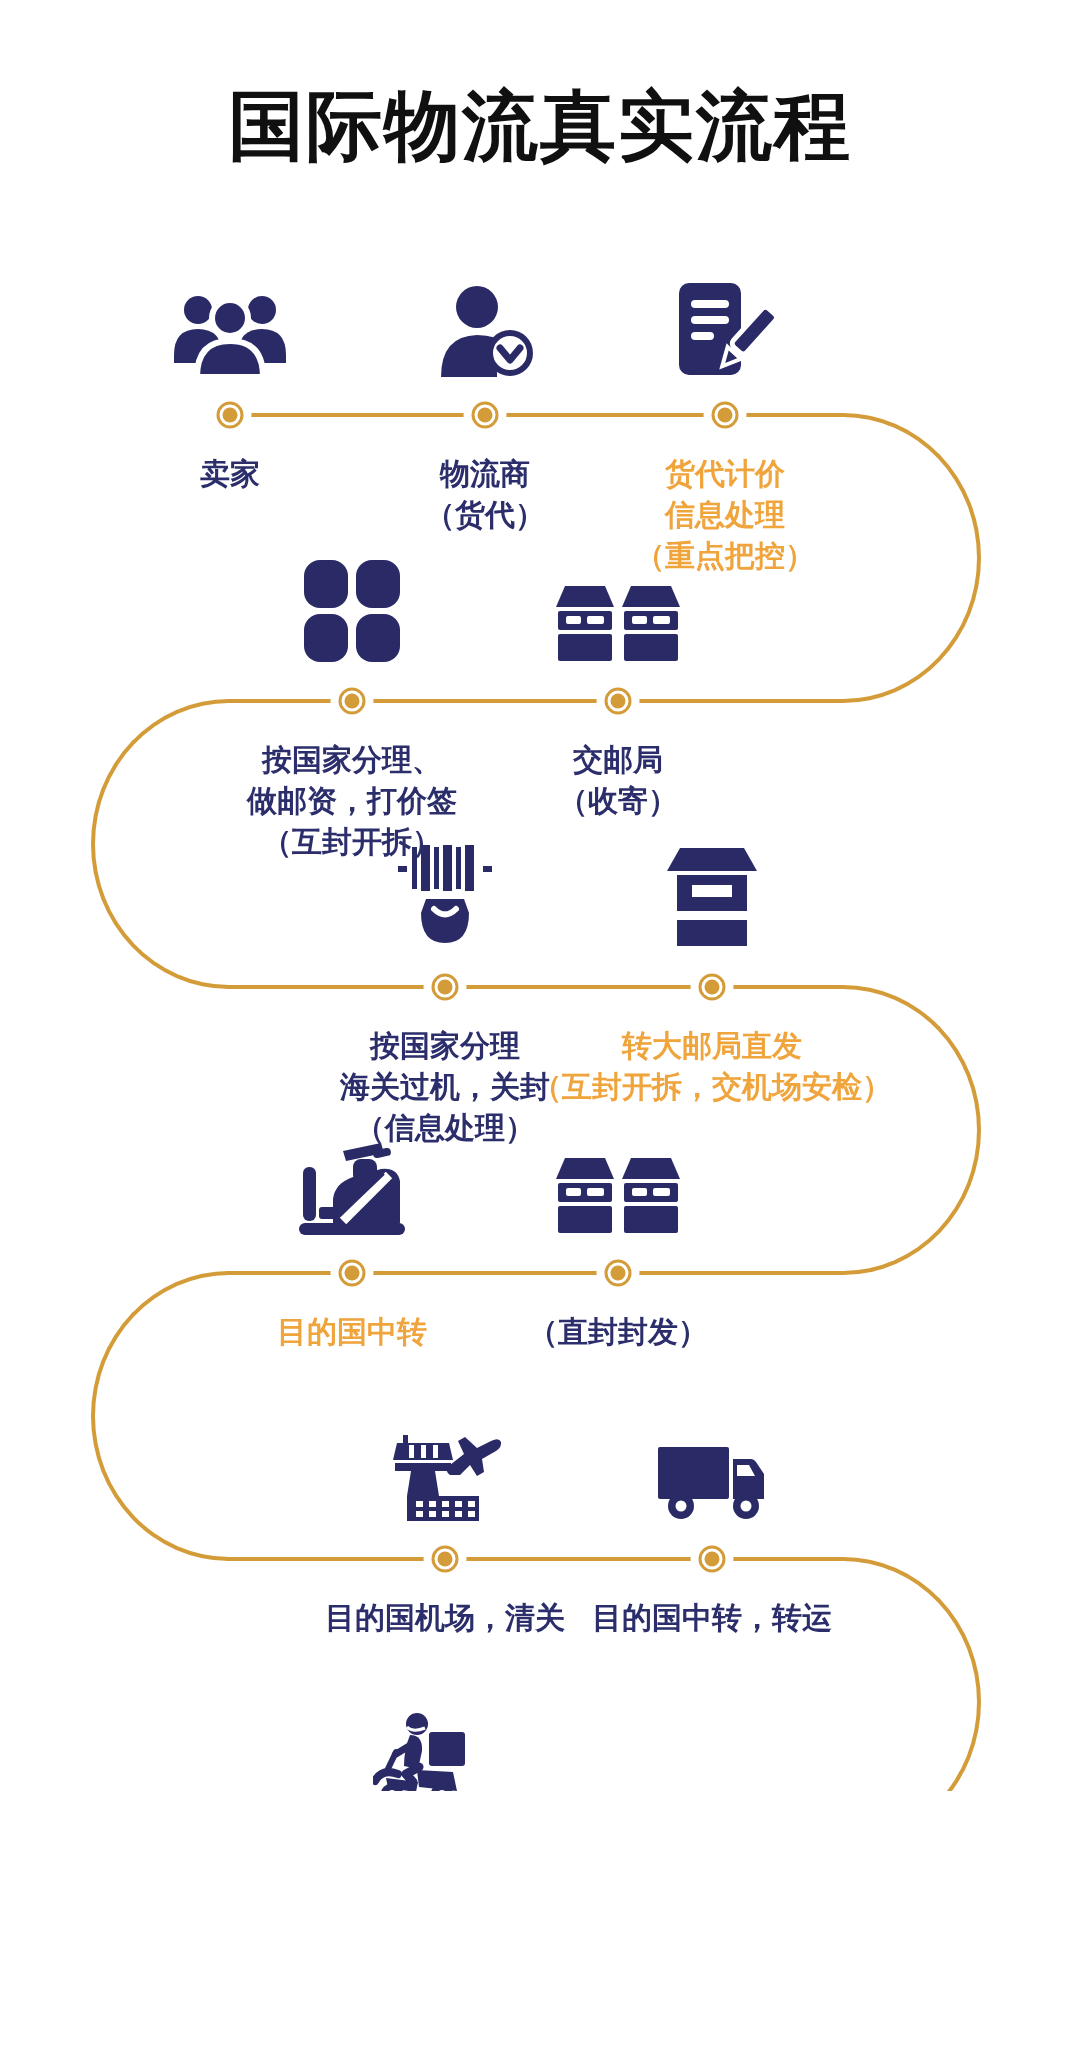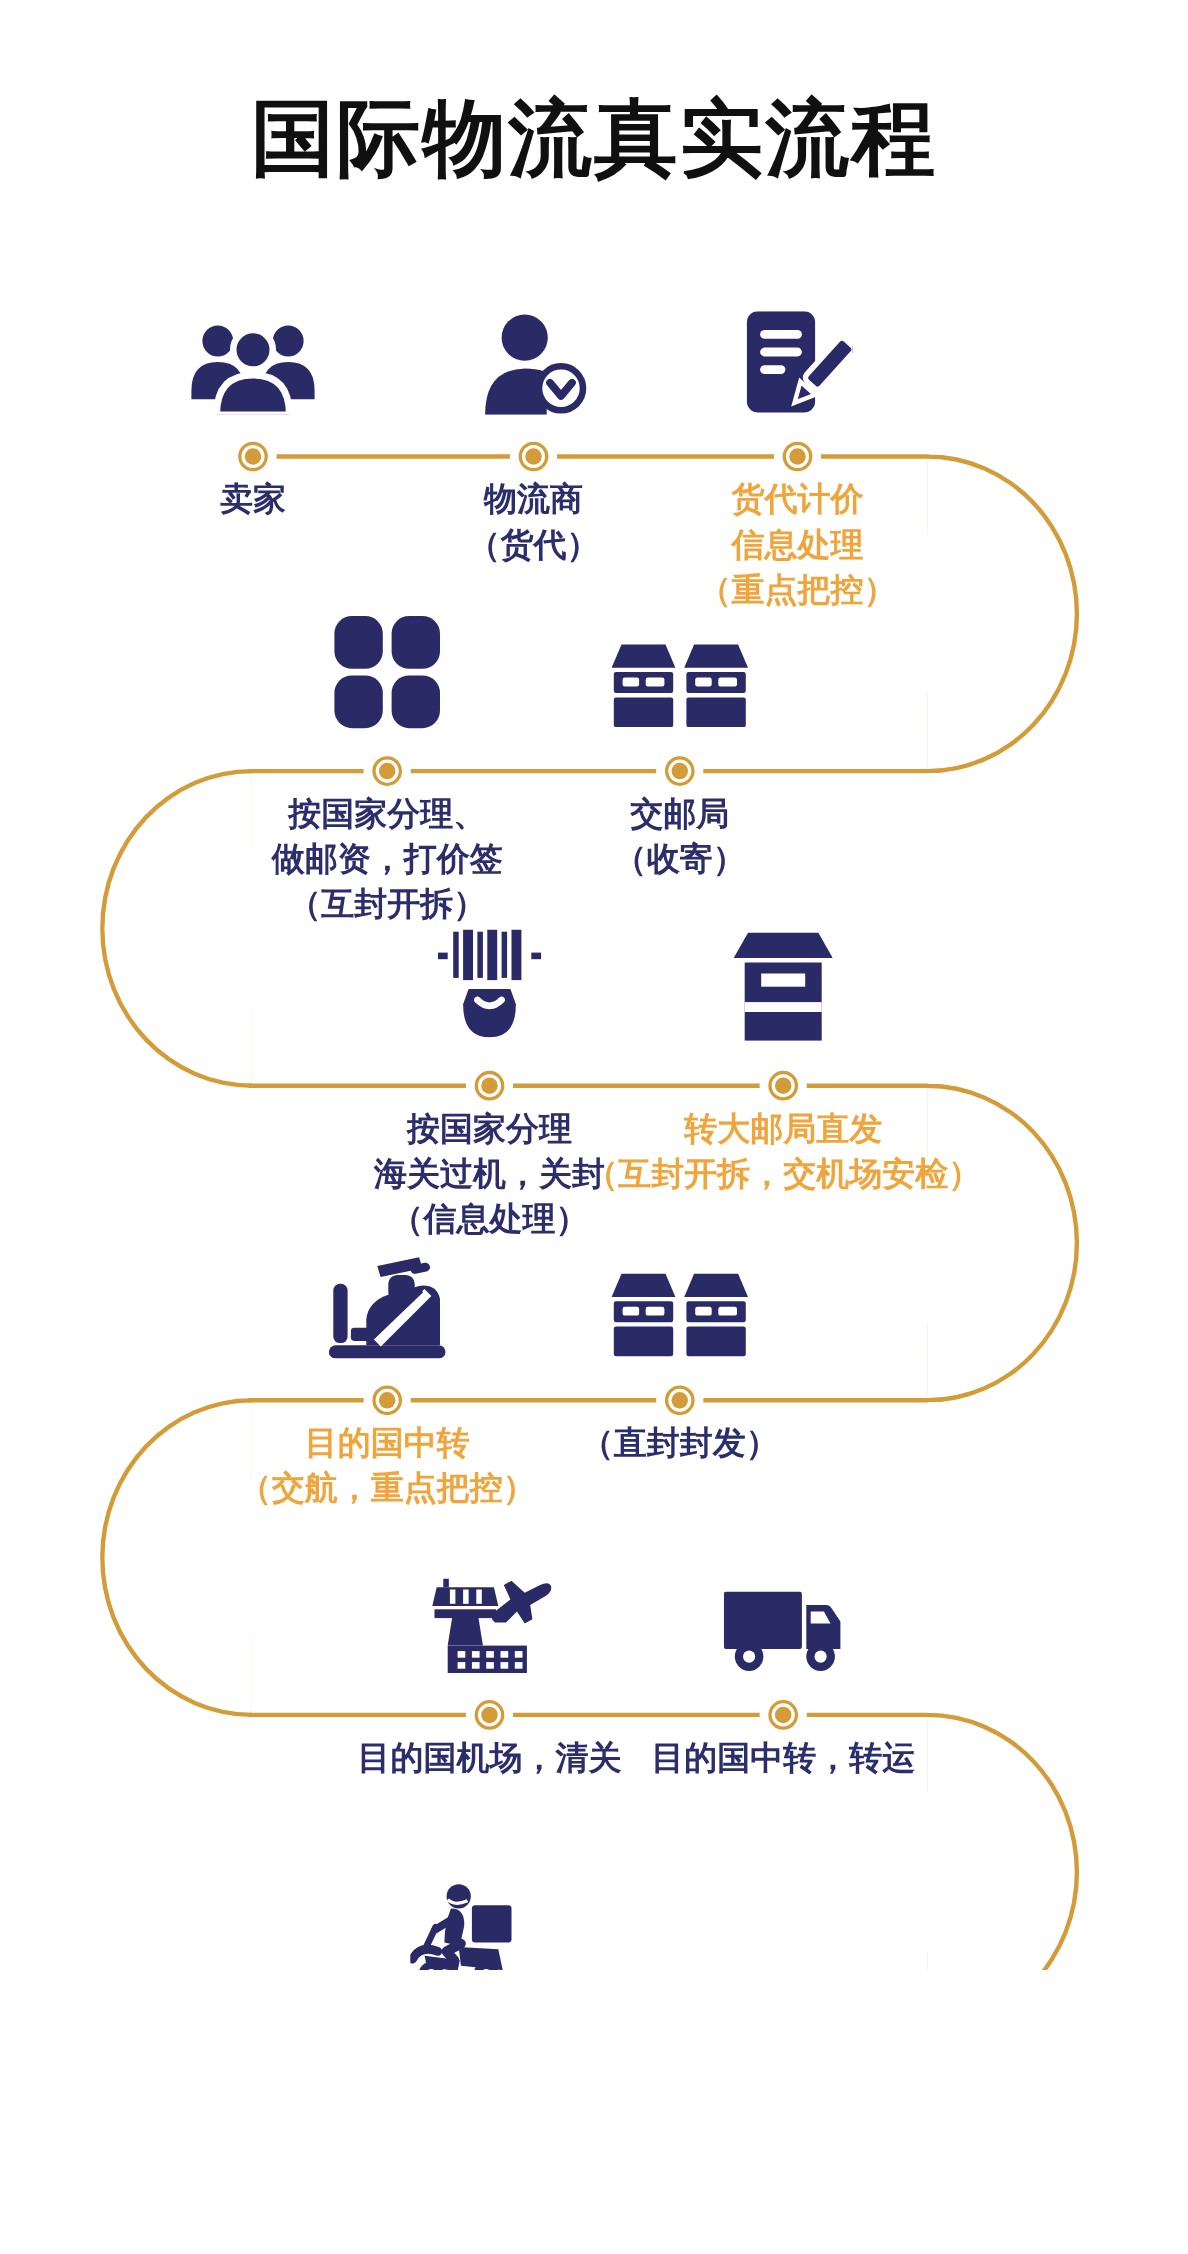--- a/index.html
+++ b/index.html
@@ -6,21 +6,21 @@
     --navy:#2a2a67;
     --navy-text:#2b2e6b;
     --gold:#d49c39;
     --orange:#f0a43c;
     --title-c:#101010;
     --bg:#ffffff;
   }
   html,body{margin:0;padding:0;background:var(--bg);}
   .canvas{
     position:relative;width:1080px;height:1791px;background:var(--bg);
-    overflow:hidden;font-family:Liberation Mono, monospace;
+    overflow:hidden;font-family:Liberation Serif, serif;
   }
   .title{
     position:absolute;top:76px;left:540px;transform:translateX(-50%);
     font-size:76px;font-weight:800;letter-spacing:2px;color:var(--title-c);
     white-space:nowrap;
   }
   
   .hline{position:absolute;height:4px;background:var(--gold);border-radius:2px;}
   #ln1{left:230px;top:413px;width:615px;}
   #ln2{left:225px;top:699px;width:620px;}
@@ -47,21 +47,21 @@
   #d6{left:445px;top:987px;}  #d7{left:712px;top:987px;}
   #d8{left:352px;top:1273px;} #d9{left:618px;top:1273px;}
   #d10{left:445px;top:1559px;}#d11{left:712px;top:1559px;}
   #d12{left:422px;top:1845px;}
   
   .station{
     position:absolute;transform:translateX(-50%);
     display:flex;flex-direction:column;align-items:center;width:0;
   }
   .icon-box{height:112px;display:flex;align-items:flex-end;justify-content:center;}
-  .labels{margin-top:60px;display:flex;flex-direction:column;align-items:center;}
+  .labels{margin-top:76px;display:flex;flex-direction:column;align-items:center;}
   .lbl{
     font-size:30px;font-weight:700;line-height:41px;white-space:nowrap;
     text-align:center;color:var(--navy-text);
   }
   .station.em .lbl{color:var(--orange);}
   .s1{left:230px;top:265px;} .s2{left:485px;top:265px;} .s3{left:725px;top:265px;}
   .s4{left:352px;top:551px;} .s5{left:618px;top:551px;}
   .s6{left:445px;top:837px;} .s7{left:712px;top:837px;}
   .s8{left:352px;top:1123px;} .s9{left:618px;top:1123px;}
   .s10{left:445px;top:1409px;} .s11{left:712px;top:1409px;}
@@ -241,21 +241,20 @@
         <path d="M46 10 L84 2 L87 12 L49 20 Z"></path>
         <rect x="76" y="8" width="18" height="8" rx="4" transform="rotate(-12 85 12)"></rect>
         <rect x="56" y="18" width="24" height="24" rx="8"></rect>
         <path d="M36 82 L36 58 Q38 42 56 36 L84 28 Q100 26 103 40 L103 82 Z"></path>
         <path d="M46 80 L92 34" stroke="#fff" stroke-width="9" fill="none"></path>
         <path d="M42 74 L86 32" class="ink-stroke" stroke-width="5" fill="none"></path>
       </svg>
     </div>
     <div class="labels">
       <div class="lbl">目的国中转</div>
-      <div class="lbl">（交航，重点把控）</div>
     </div>
   </div>
 
   <div class="station s9">
     <div class="icon-box">
       <svg class="ink" width="124" height="80" viewBox="0 0 124 80">
         <g>
           <polygon points="0,24 9,3 49,3 58,24"></polygon>
           <rect x="2" y="28" width="54" height="19" rx="2"></rect>
           <rect x="2" y="51" width="54" height="27" rx="2"></rect>

